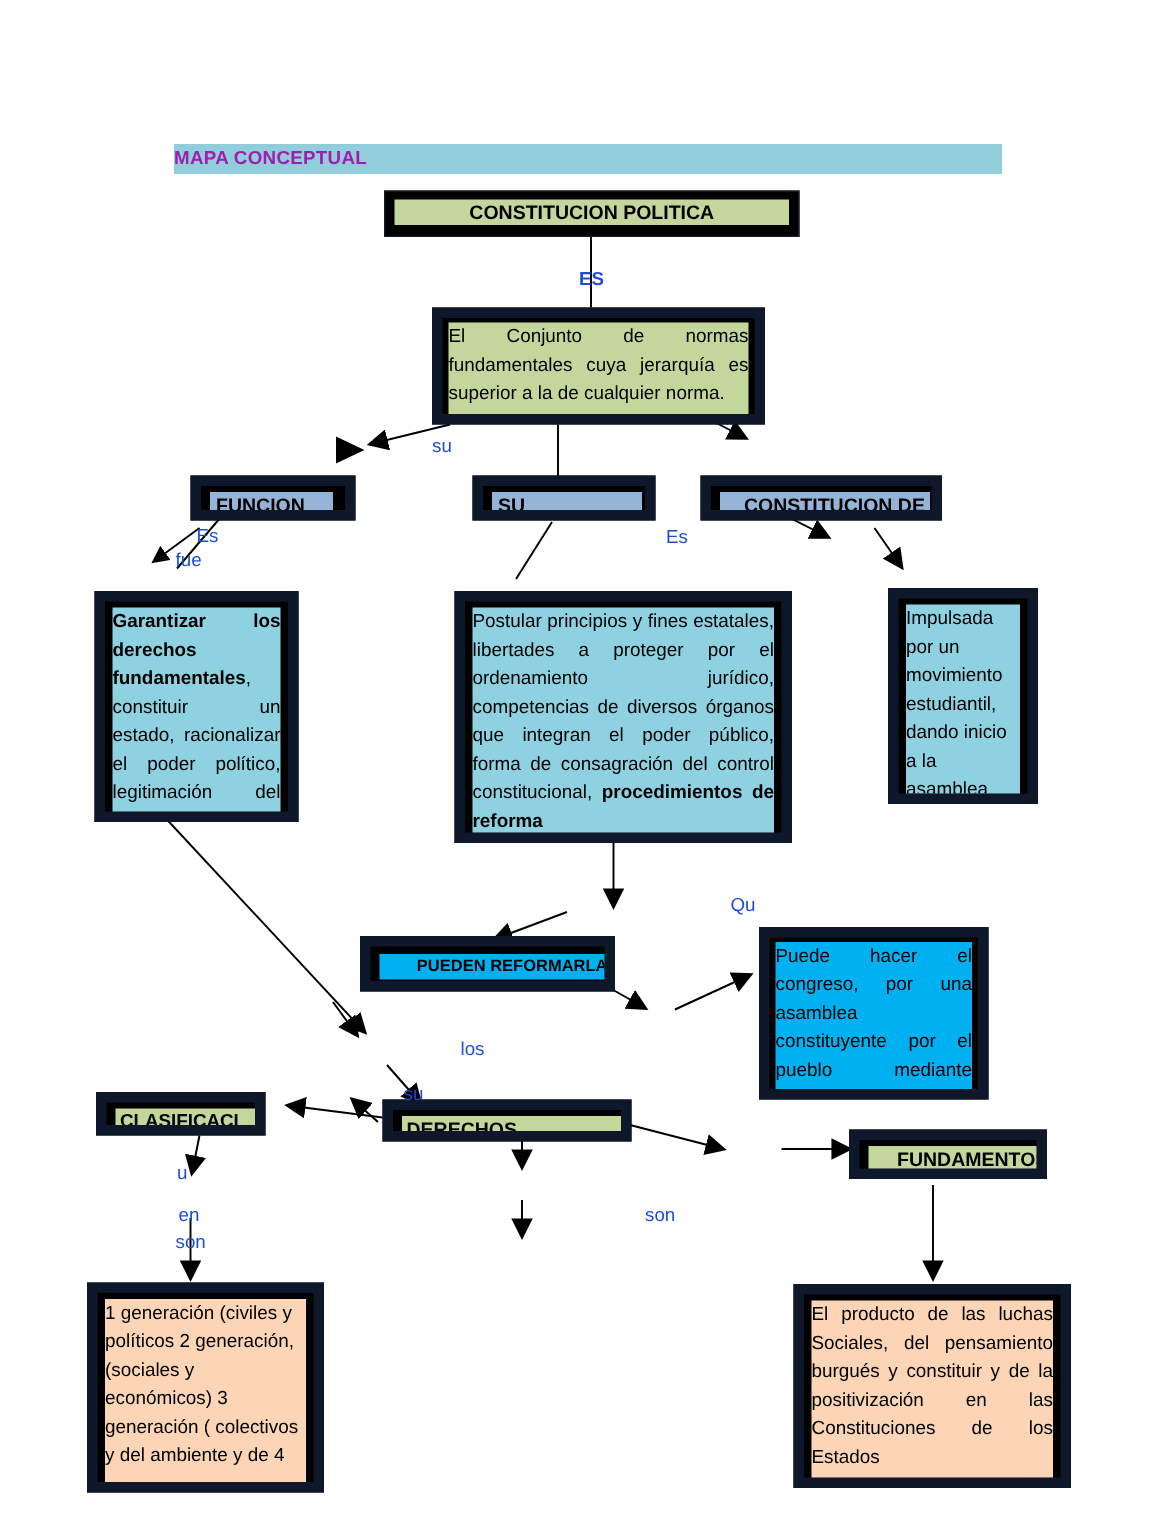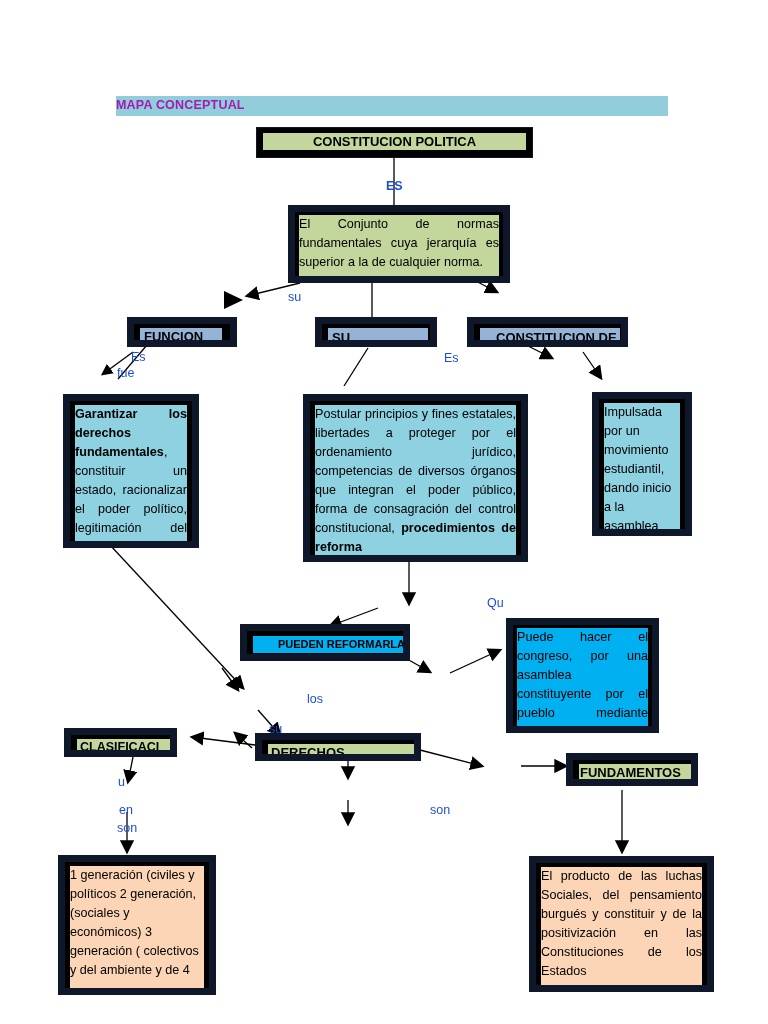--- a/index.html
+++ b/index.html
@@ -194,21 +194,21 @@
 
   <div class="node" style="left:64px; top:728px; width:113px; height:29px;">
     <span class="hl headline green-hl" style="margin:4px 0 0 6px; width:96px; padding-left:3px; font-size:12.5px;">CLASIFICACI</span>
   </div>
 
   <div class="node" style="left:255px; top:733px; width:166px; height:28px;">
     <span class="hl headline green-hl" style="margin:4px 0 0 6px; width:148px; padding-left:3px;">DERECHOS</span>
   </div>
 
   <div class="node" style="left:566px; top:753px; width:132px; height:33px;">
-    <span class="hl headline green-hl" style="margin:4px 0 0 6px; width:120px; padding-left:1px;">FUNDAMENTOS</span>
+    <span class="hl headline green-hl" style="margin:4px 0 0 6px; width:120px; padding-left:19px;">FUNDAMENTOS</span>
   </div>
 
   <div class="node" style="left:58px; top:855px; width:158px; height:140px;">
     <div class="hl para fill-peach" style="margin:4px 5px; height:138px; text-align:left;"> 1 generación (civiles  y políticos 2 generación, (sociales y económicos) 3 generación ( colectivos y del ambiente y de 4</div>
   </div>
 
 
   <div class="node" style="left:529px; top:856px; width:185px; height:136px;">
     <div class="hl para fill-peach" style="margin:4px 5px; height:134px;">El producto de las luchas Sociales, del pensamiento burgués y constituir y de la positivización en las Constituciones de los Estados</div>
   </div>

